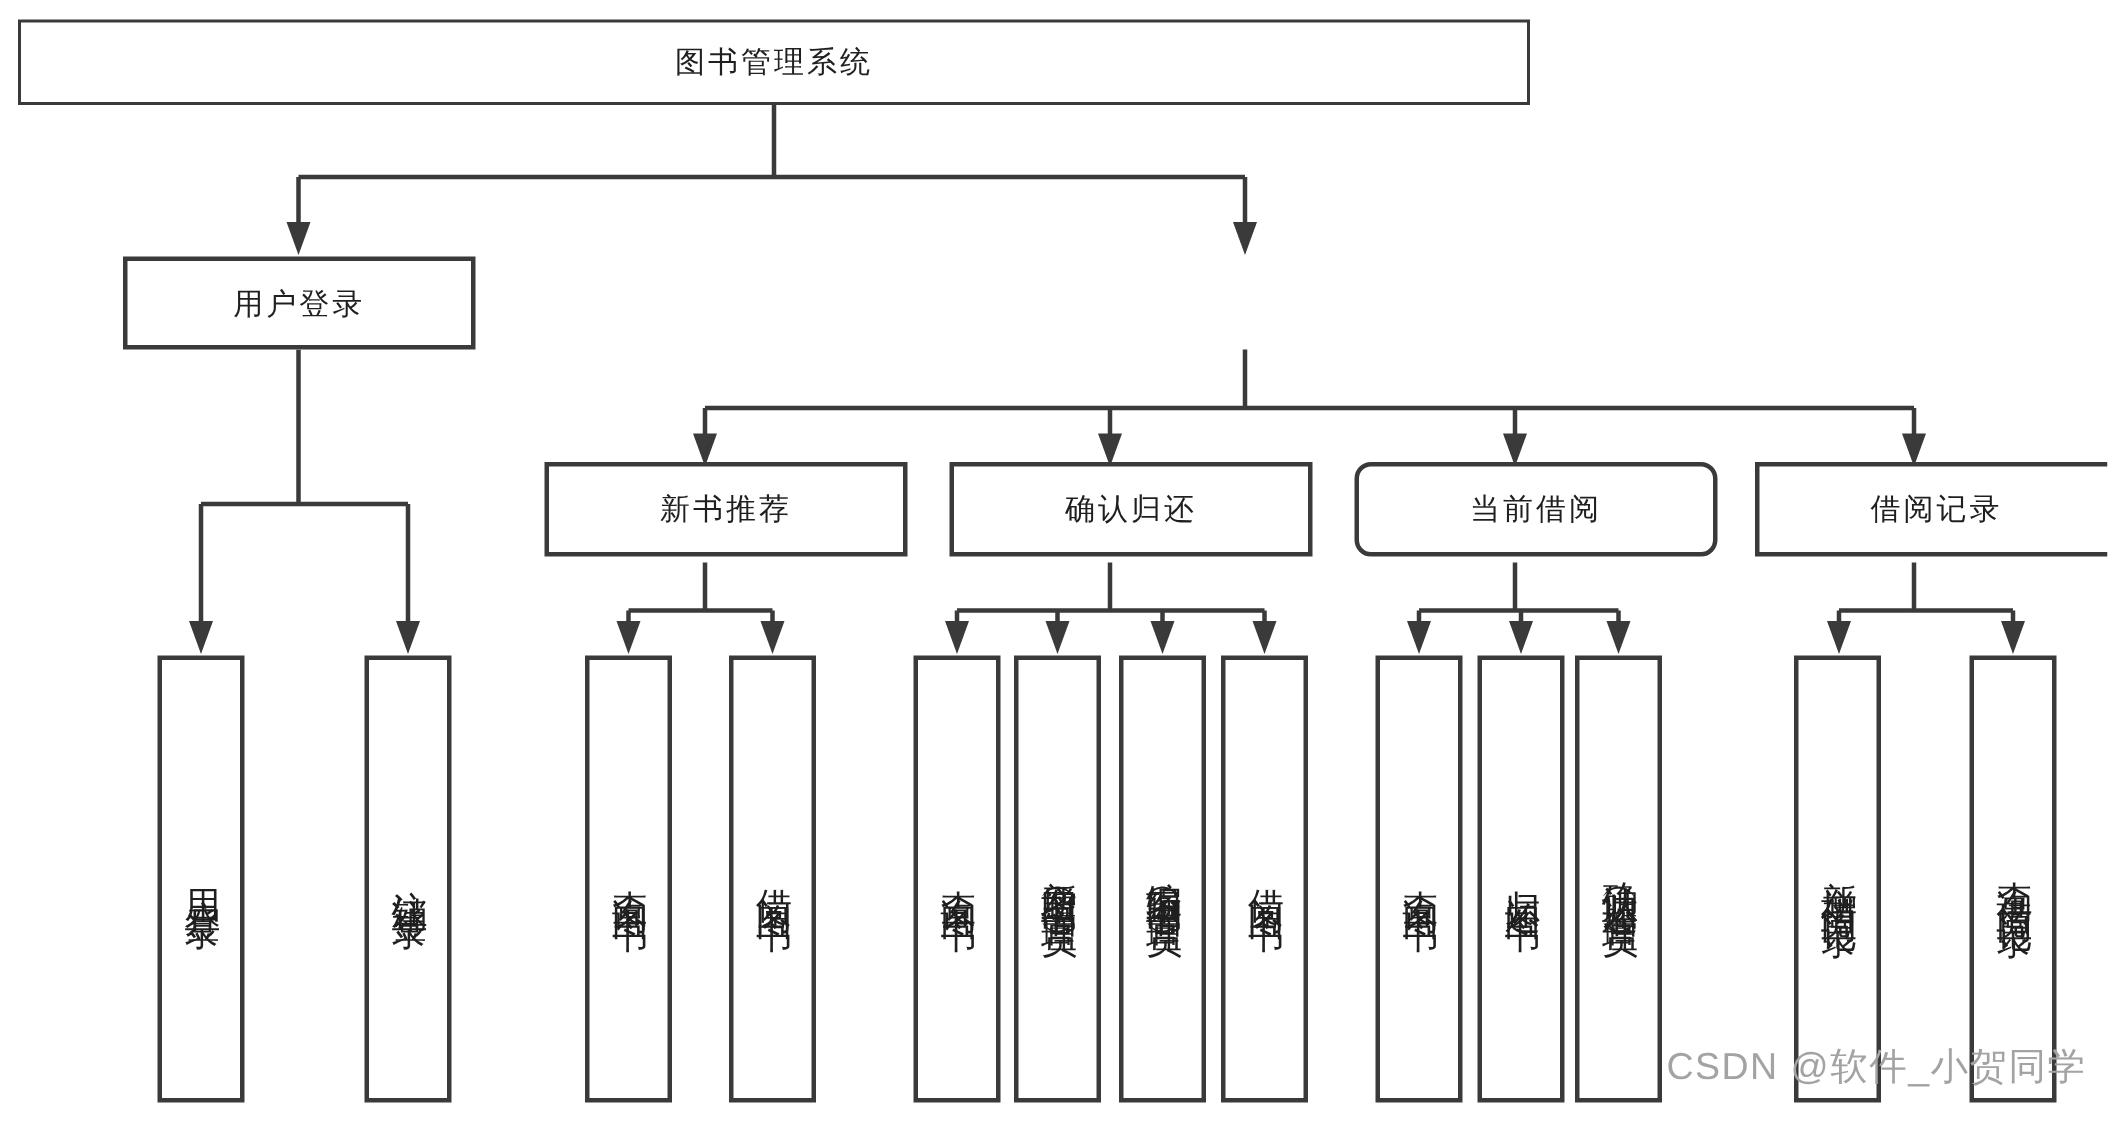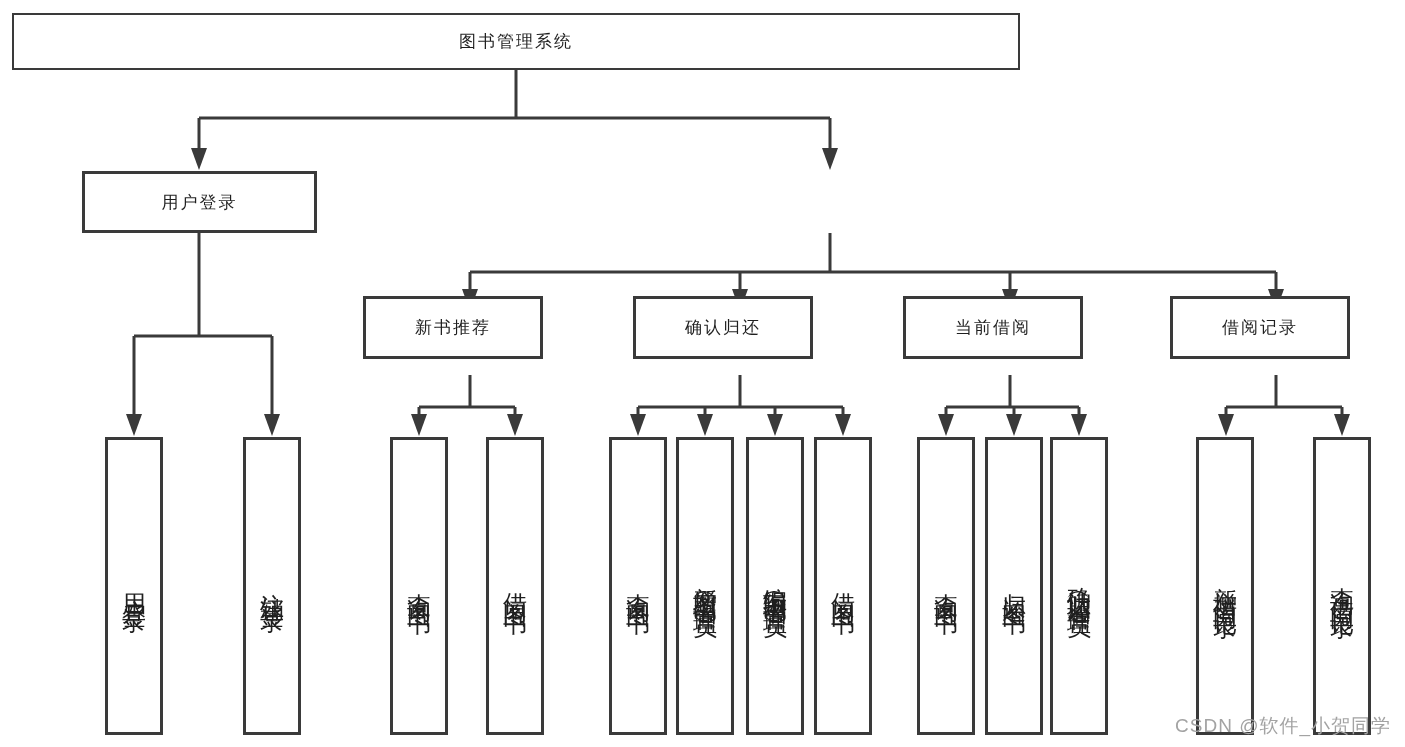--- a/index.html
+++ b/index.html
@@ -16,31 +16,31 @@
     width:1405px;height:747px;
     background:var(--bg);
     overflow:hidden;
   }
   .connectors{position:absolute;left:0;top:0;width:1405px;height:747px;}
   .node{
     position:absolute;
     background:var(--bg);
     border:3px solid var(--line);
     display:flex;align-items:center;justify-content:center;
-    font-size:17px;
+    font-size:20px;
     letter-spacing:2px;
     white-space:nowrap;
   }
   .root{left:12px;top:13px;width:1008px;height:57px;border-width:2px;}
   .lvl2-user{left:82px;top:171px;width:235px;height:62px;}
   .lvl2-book{left:712px;top:171px;width:235px;height:62px;}
-  .lvl3{top:296px;width:180px;height:63px;}
+  .lvl3{top:308px;width:242px;height:63px;}
   .lvl3-recommend{left:363px;}
   .lvl3-borrow{left:633px;}
-  .lvl3-current{left:903px;}
+  .lvl3-current{left:903px;border-radius:11px;}
   .lvl3-records{left:1170px;}
   .leaf{
     position:absolute;
     top:437px;width:58px;height:298px;
     background:var(--bg);
     border:3px solid var(--line);
     display:flex;align-items:center;justify-content:center;
     writing-mode:vertical-rl;
     text-orientation:mixed;
     font-size:24px;
@@ -49,22 +49,22 @@
   }
   .leaf.long{letter-spacing:4px;}
   .lf-1{left:105px;}  .lf-2{left:243px;}
   .lf-3{left:390px;}  .lf-4{left:486px;}
   .lf-5{left:609px;}  .lf-6{left:676px;}
   .lf-7{left:746px;}  .lf-8{left:814px;}
   .lf-9{left:917px;}  .lf-10{left:985px;} .lf-11{left:1050px;}
   .lf-12{left:1196px;} .lf-13{left:1313px;}
   .watermark{
     position:absolute;
-    right:14px;bottom:8px;
-    font-size:19px;
+    right:14px;bottom:20px;
+    font-size:25px;
     color:var(--wm);
     letter-spacing:1px;
     white-space:nowrap;
   }
 </style>
 </head>
 <body>
 
 <div class="canvas">
 

